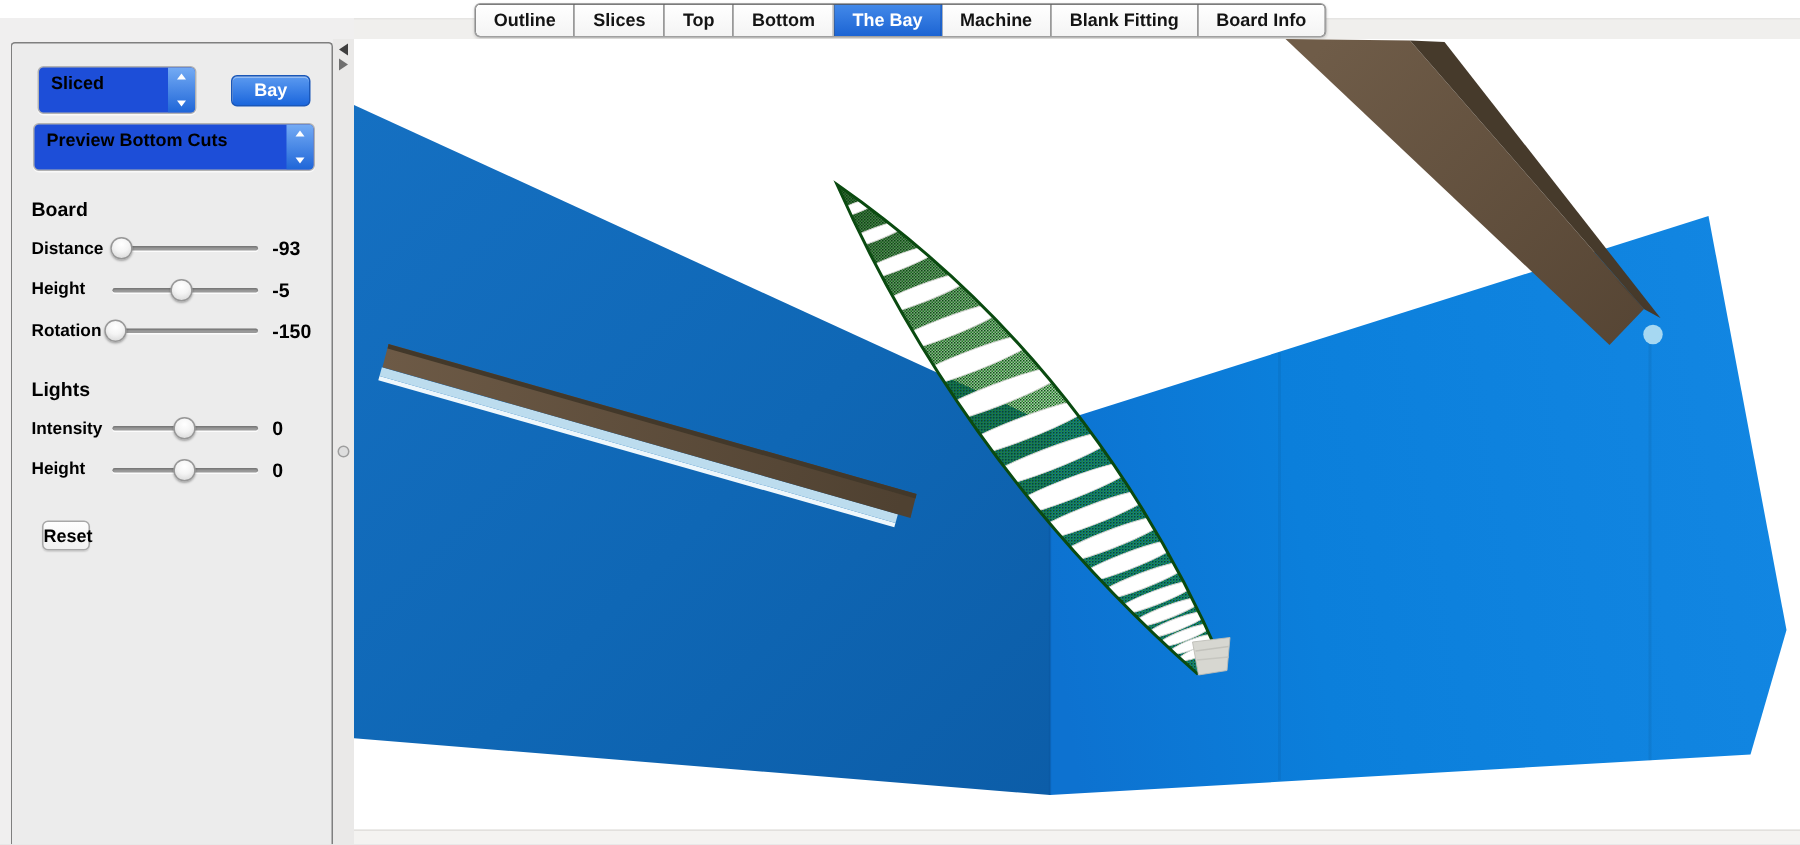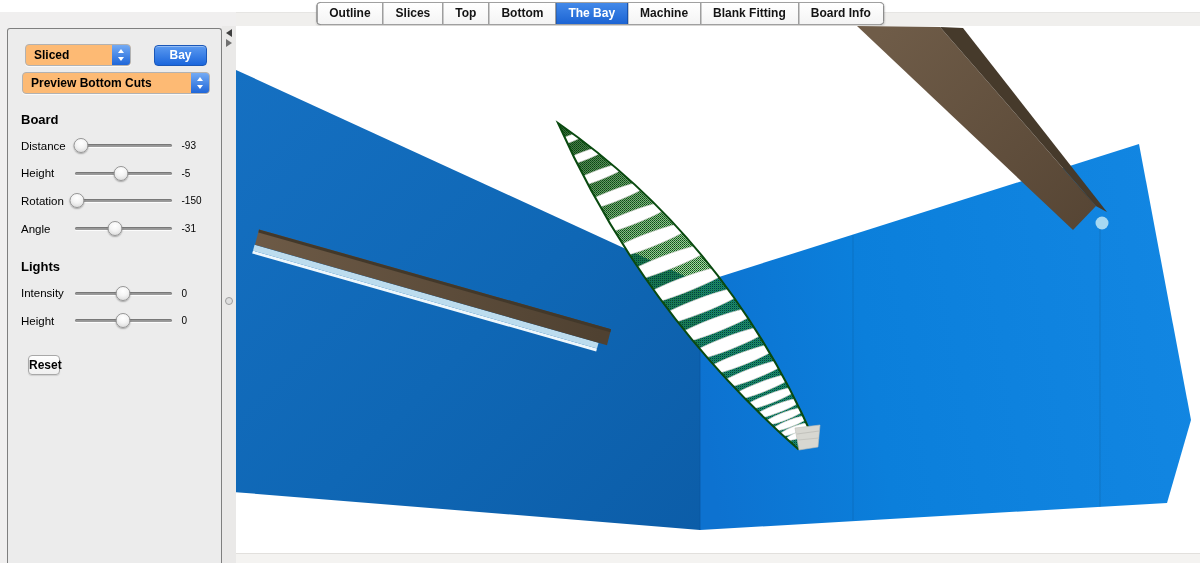--- a/index.html
+++ b/index.html
@@ -16,48 +16,48 @@
   .tab{padding:0 12px;font-size:12px;font-weight:bold;line-height:21px;color:#141414;
        background:linear-gradient(#ffffff,#f4f4f4);border-right:1px solid #bdbdbd;white-space:nowrap;cursor:default;}
   .tab:last-child{border-right:none;}
   .tab.selected{background:linear-gradient(#4389e9,#1c64d3);color:#ffffff;border-right-color:#1c64d3;}
 
   
   .sidebar{position:absolute;left:7px;top:28px;width:215px;height:535px;box-sizing:border-box;
            background:#ececec;border:1px solid #7f7f7f;border-bottom:none;border-radius:3px 3px 0 0;
            padding:15px 0 0 13px;}
   .controls-row{display:flex;align-items:center;margin:0 14px 0 4px;}
-  .select{height:22px;display:flex;align-items:stretch;border:1px solid #b2b2b2;border-radius:4px;
-          background:#fdba74;box-sizing:border-box;overflow:hidden;box-shadow:0 1px 0 rgba(255,255,255,.7);}
+  .select{height:32px;display:flex;align-items:stretch;border:1px solid #b2b2b2;border-radius:4px;
+          background:#1d4ed8;box-sizing:border-box;overflow:hidden;box-shadow:0 1px 0 rgba(255,255,255,.7);}
   .select .sel-label{flex:1;font-size:12px;font-weight:600;color:#000;line-height:20px;padding-left:8px;
                      overflow:hidden;white-space:nowrap;}
   .stepper{width:18px;position:relative;background:linear-gradient(#74abf4,#1f66d8);}
   .stepper i{position:absolute;left:50%;transform:translateX(-50%);width:0;height:0;border-left:3.5px solid transparent;border-right:3.5px solid transparent;}
   .stepper i.up{top:4px;border-bottom:4px solid #fff;}
   .stepper i.down{bottom:4px;border-top:4px solid #fff;}
   .select.mode{width:106px;}
   .select.wide{width:188px;margin:6px 2px 0 1px;}
   .bay-btn{margin-left:auto;width:53px;height:21px;border:1px solid #1a57b8;border-radius:4px;
            background:linear-gradient(#5b9af0,#1b66dc);color:#fff;font-size:12px;font-weight:bold;
            font-family:inherit;padding:0;box-shadow:inset 0 1px 0 rgba(255,255,255,.35);}
   .sidebar h3{font-size:13px;font-weight:bold;color:#000;margin:0;}
   .h-toolpath{margin-top:16px !important;}
   .h-board{margin-top:18px !important;}
   .h-lights{margin-top:17px !important;}
   .rows{margin-top:5px;}
-  .srow{display:flex;align-items:center;height:27.6px;}
+  .srow{display:flex;align-items:center;height:27.6px;font-weight:bold;}
   .srow .lbl{width:55px;font-size:11.5px;color:#000;}
   .track-wrap{position:relative;width:103px;height:15px;margin-left:2px;}
   .track{position:absolute;left:0;right:0;top:6px;height:3px;background:#9b9b9b;border-radius:2px;
          box-shadow:0 1px 0 rgba(255,255,255,.85), inset 0 1px 1px rgba(0,0,0,.25);}
   .thumb{position:absolute;top:0;width:15px;height:15px;border-radius:50%;box-sizing:border-box;
          border:1px solid #979797;transform:translateX(-50%);
          background:radial-gradient(circle at 50% 30%, #ffffff 0%, #f4f4f4 45%, #d2d2d2 100%);
          box-shadow:0 1px 1.5px rgba(0,0,0,.3);}
-  .srow .val{margin-left:10px;font-size:10px;color:#000;width:42px;}
+  .srow .val{margin-left:10px;font-size:13px;color:#000;width:42px;}
   .reset-btn{margin:20px 0 0 7px;width:32px;height:20px;border:1px solid #a8a8a8;border-radius:4px;
              background:linear-gradient(#fefefe,#f0f0f0);font-size:12px;font-weight:600;color:#000;
              font-family:inherit;padding:0;box-shadow:0 1px 1px rgba(0,0,0,.12);}
 
   
   .gutter{position:absolute;left:222px;top:26px;width:14px;height:537px;background:#eae9e8;}
   .gutter .arrow-left{position:absolute;left:4px;top:3px;width:0;height:0;
          border-top:4px solid transparent;border-bottom:4px solid transparent;border-right:6px solid #3f3f3f;}
   .gutter .arrow-right{position:absolute;left:4px;top:13px;width:0;height:0;
          border-top:4px solid transparent;border-bottom:4px solid transparent;border-left:6px solid #707070;}
@@ -127,28 +127,20 @@
           </span>
           <span class="val">-5</span>
         </div>
         <div class="srow">
           <span class="lbl">Rotation</span>
           <span class="track-wrap">
             <span class="track"></span>
             <span class="thumb" style="left: 2%;"></span>
           </span>
           <span class="val">-150</span>
-        </div>
-        <div class="srow">
-          <span class="lbl">Angle</span>
-          <span class="track-wrap">
-            <span class="track"></span>
-            <span class="thumb" style="left: 42%;"></span>
-          </span>
-          <span class="val">-31</span>
         </div>
       </div>
 
     <h3 class="h-lights">Lights</h3>
     <div class="rows" id="light-sliders">
         <div class="srow">
           <span class="lbl">Intensity</span>
           <span class="track-wrap">
             <span class="track"></span>
             <span class="thumb" style="left: 50%;"></span>

